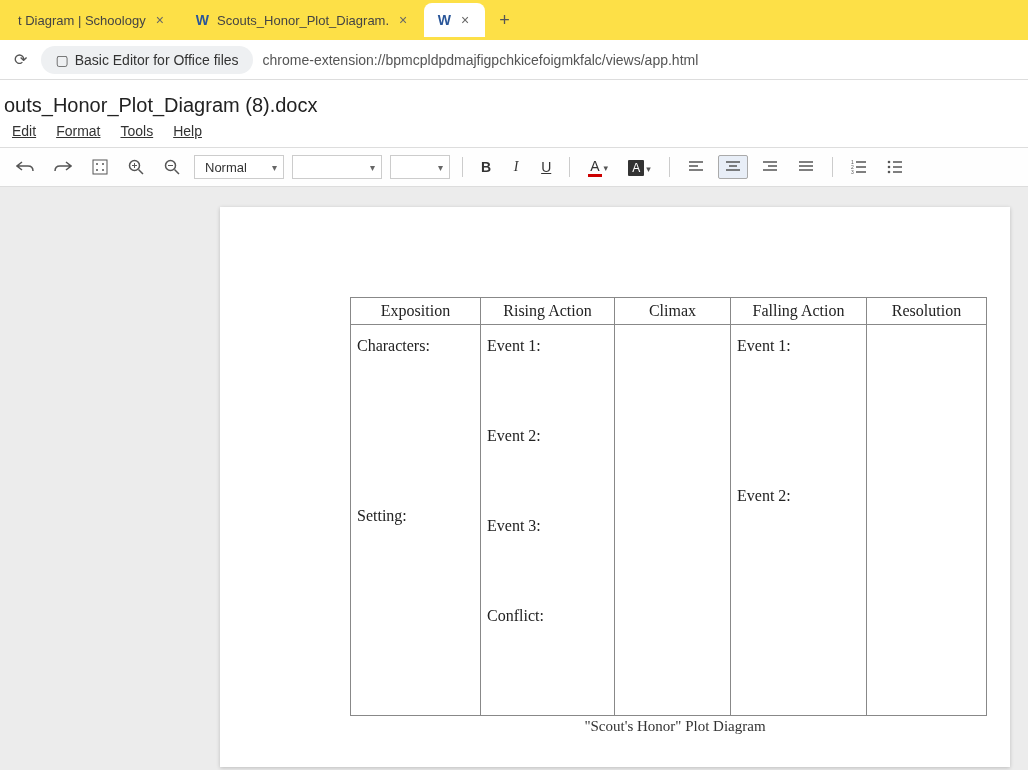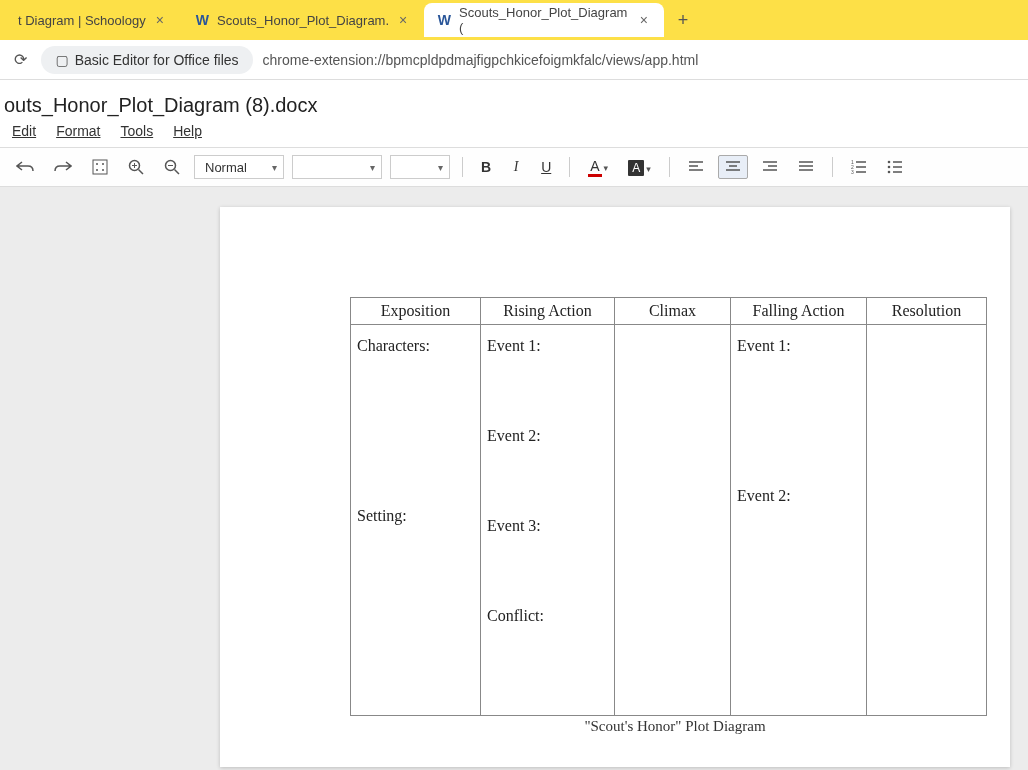--- a/index.html
+++ b/index.html
@@ -241,21 +241,20 @@
     <span>t Diagram | Schoology</span>
     <span class="tab-close">×</span>
   </div>
   <div class="tab">
     <span class="tab-favicon">W</span>
     <span>Scouts_Honor_Plot_Diagram.</span>
     <span class="tab-close">×</span>
   </div>
   <div class="tab active">
     <span class="tab-favicon">W</span>
-    <span>Scouts_Honor_Plot_Diagram (</span>
     <span class="tab-close">×</span>
   </div>
   <div class="new-tab">+</div>
 </div>
 
 <div class="address-row">
   <span class="reload">⟳</span>
   <div class="ext-badge">
     <span class="ext-icon">▢</span>
     <span>Basic Editor for Office files</span>

